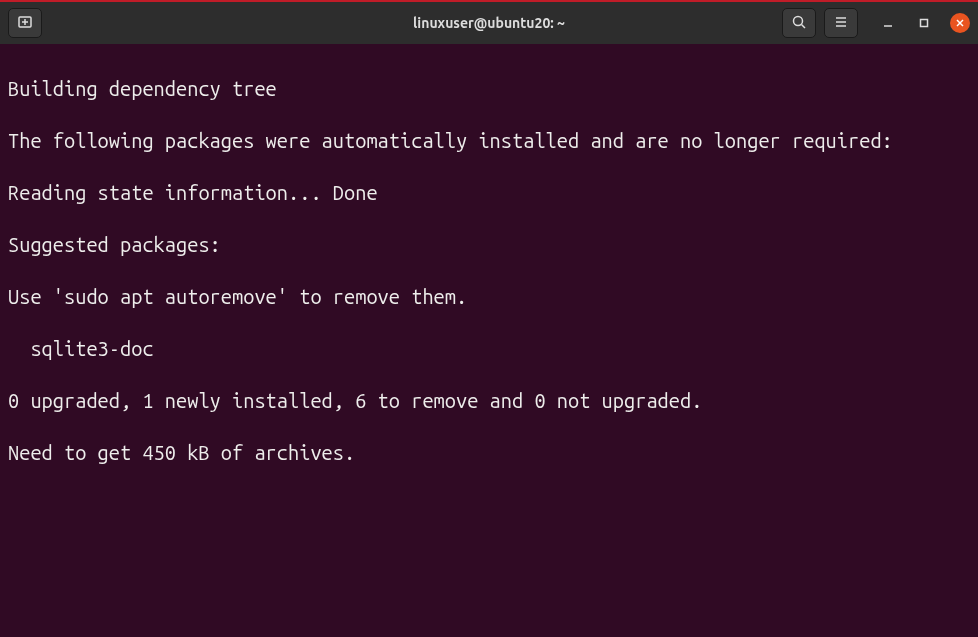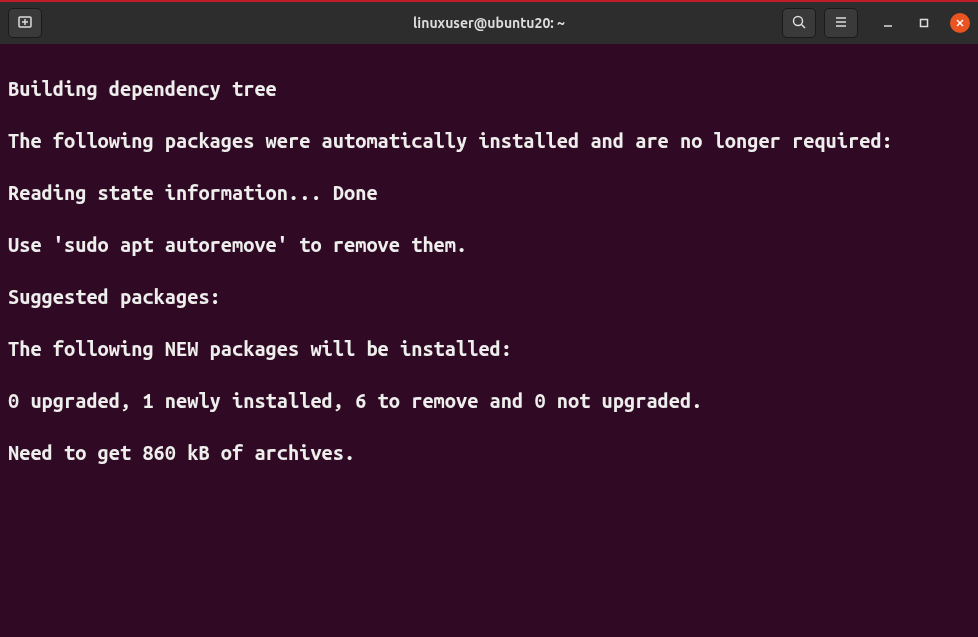--- a/index.html
+++ b/index.html
@@ -102,21 +102,20 @@
     .terminal {
       padding: 6px 8px;
       color: #eeeeec;
       font-size: 20px;
       line-height: 1.3;
       white-space: pre-wrap;
       word-break: break-all;
     }
     .terminal-line {
       display: block;
-      font-weight: bold;
     }
   </style>
 </head>
 <body>
 
 <div class="titlebar">
   <div class="titlebar-left">
     <div class="newtab-btn">
       <span>
         <svg viewBox="0 0 16 16">
@@ -170,25 +169,25 @@
         </span>
       </div>
     </div>
   </div>
 </div>
 
 <div class="terminal">
 <span class="terminal-line">Building dependency tree</span>
 <span class="terminal-line">The following packages were automatically installed and are no longer required:</span>
 <span class="terminal-line">Reading state information... Done</span>
+<span class="terminal-line">Suggested packages:</span>
 <span class="terminal-line">Use 'sudo apt autoremove' to remove them.</span>
-<span class="terminal-line">Suggested packages:</span>
-<span class="terminal-line">The following NEW packages will be installed:</span>
+<span class="terminal-line">  sqlite3-doc</span>
 <span class="terminal-line">0 upgraded, 1 newly installed, 6 to remove and 0 not upgraded.</span>
-<span class="terminal-line">Need to get 860 kB of archives.</span>
+<span class="terminal-line">Need to get 450 kB of archives.</span>
 
 
 
 
 
 
 
 
 
 

